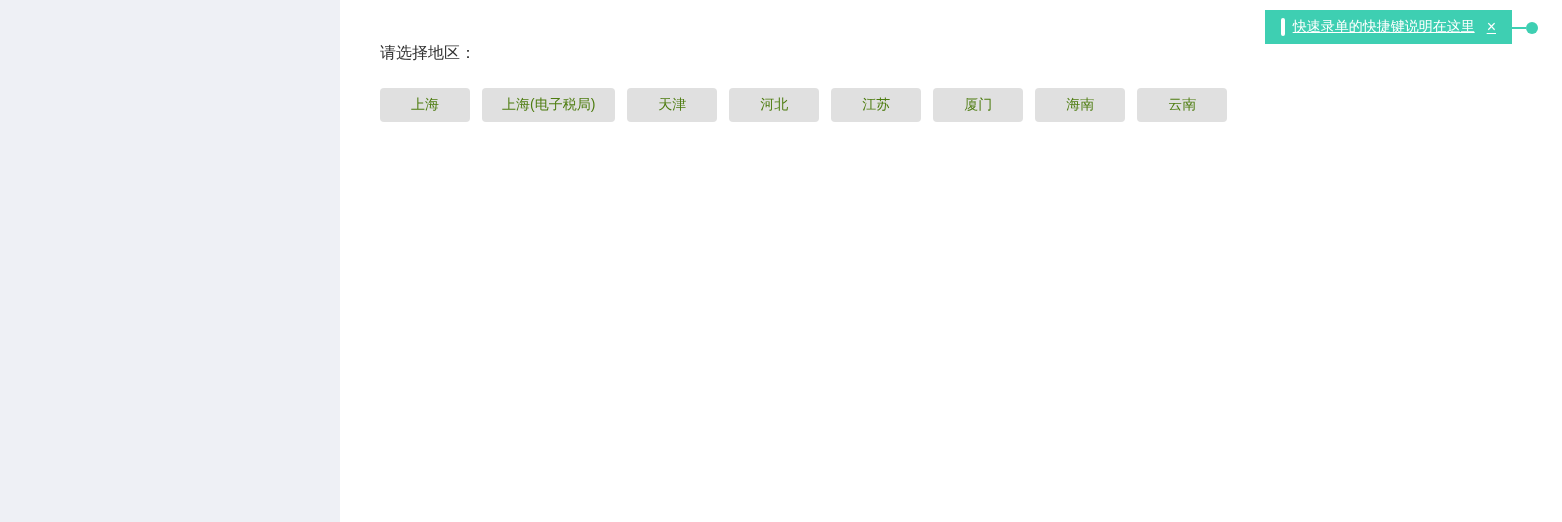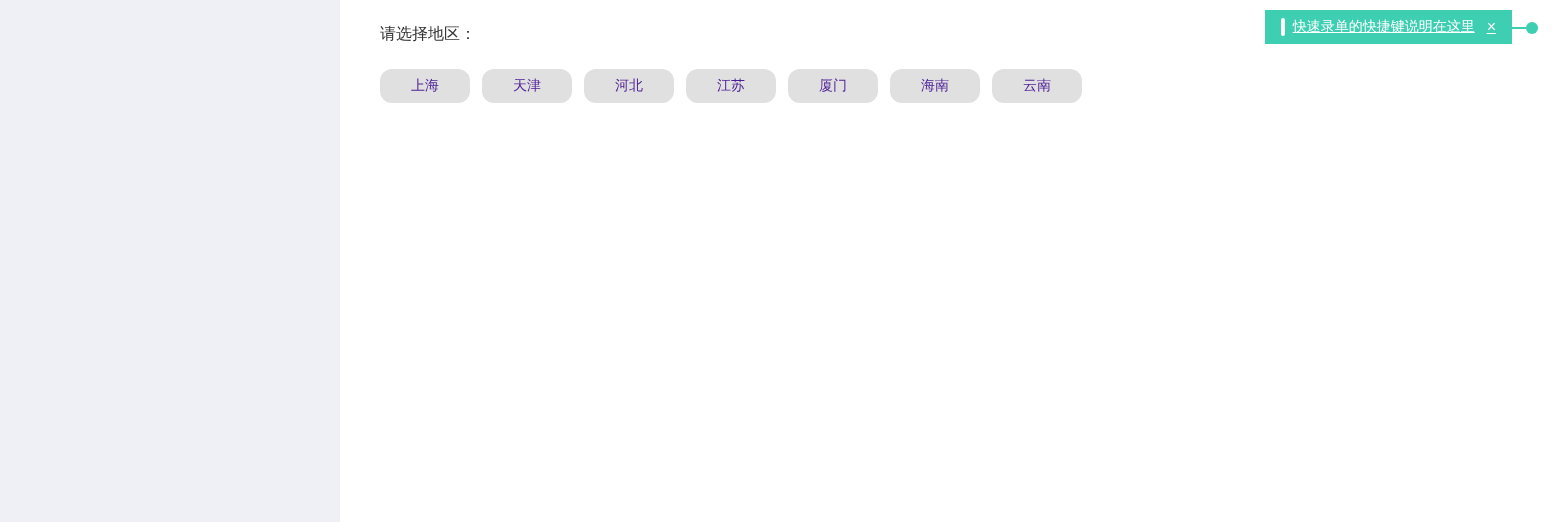--- a/index.html
+++ b/index.html
@@ -26,42 +26,42 @@
       background: #eef0f5;
     }
 
     .main-content {
       position: absolute;
       left: 340px;
       top: 0;
       width: 1222px;
       height: 522px;
       background: #ffffff;
-      padding: 24px 40px;
+      padding: 43px 40px;
     }
 
     .page-label {
       font-size: 16px;
       color: #333;
       margin-bottom: 24px;
       font-weight: normal;
     }
 
     .region-buttons {
       display: flex;
       flex-wrap: wrap;
       gap: 12px;
     }
 
     .region-btn {
       padding: 8px 20px;
       background: #e0e0e0;
       border: none;
-      border-radius: 12px;
-      color: #4c1d95;
+      border-radius: 4px;
+      color: #4d7c0f;
       font-size: 14px;
       cursor: pointer;
       min-width: 90px;
       text-align: center;
       font-family: "Microsoft YaHei", "PingFang SC", sans-serif;
     }
 
     
     .tooltip-banner {
       position: absolute;
@@ -117,20 +117,21 @@
 </head>
 <body>
 
 <div class="left-sidebar"></div>
 
 <div class="main-content">
   <div class="page-label">请选择地区：</div>
   <div class="region-buttons">
 
   <button class="region-btn">上海</button>
+      <button class="region-btn">上海(电子税局)</button>
       <button class="region-btn">天津</button>
       <button class="region-btn">河北</button>
       <button class="region-btn">江苏</button>
       <button class="region-btn">厦门</button>
       <button class="region-btn">海南</button>
       <button class="region-btn">云南</button>
     </div>
 </div>
 
 <div class="tooltip-banner">

